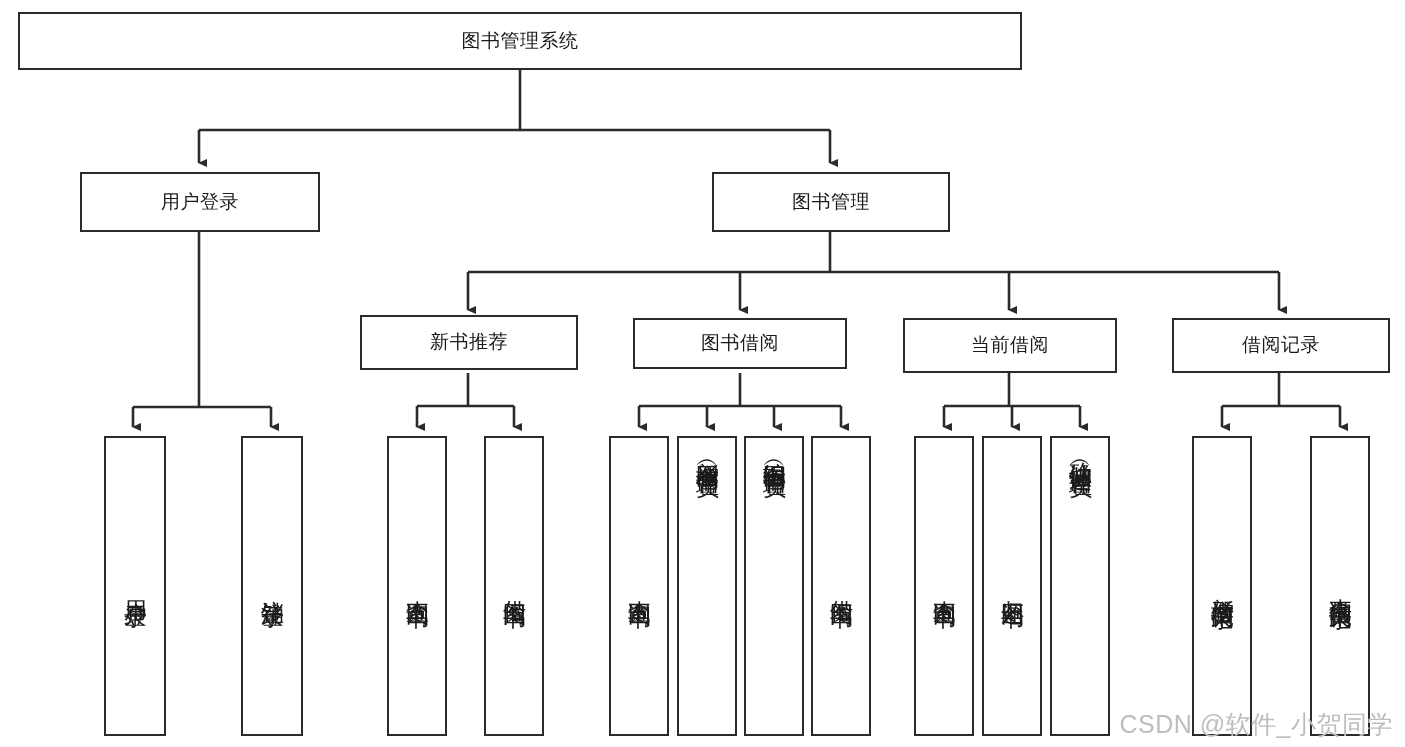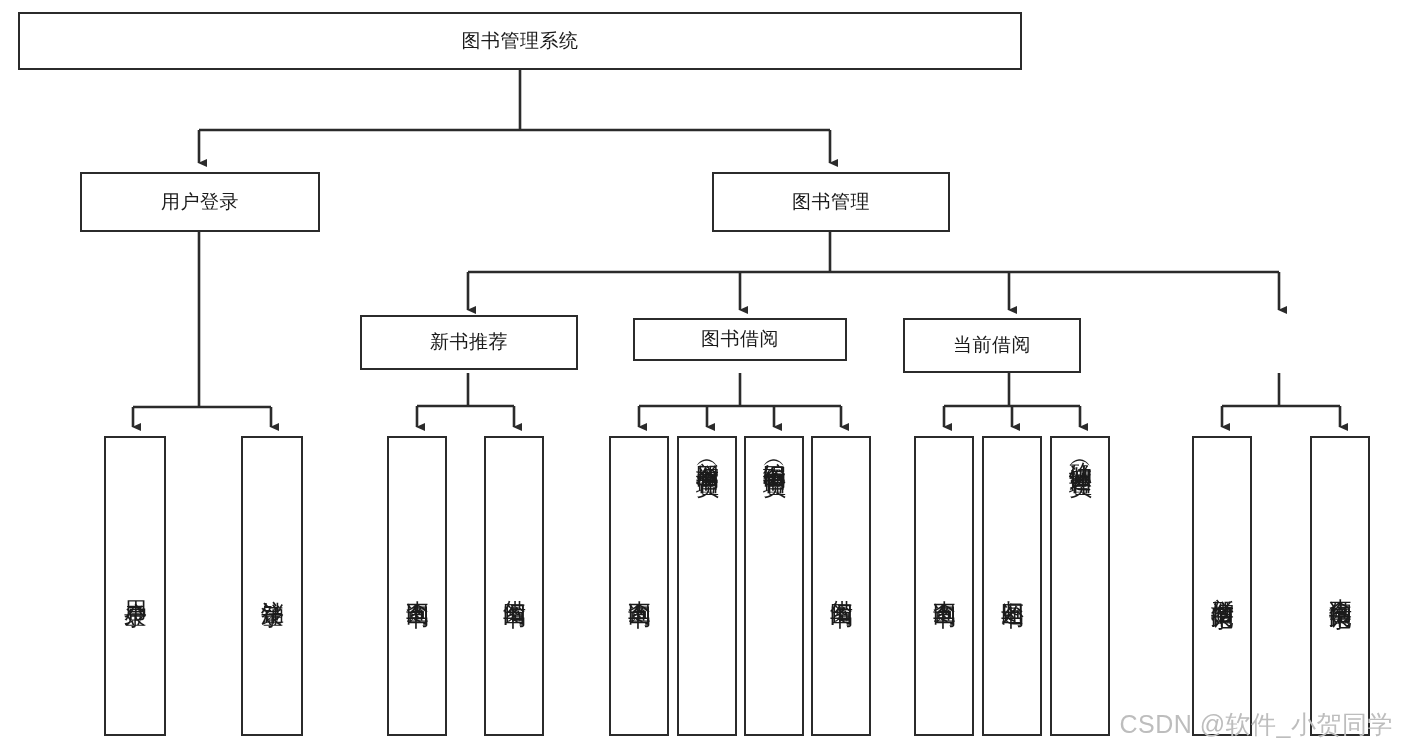--- a/index.html
+++ b/index.html
@@ -135,25 +135,28 @@
   <div class="node horiz" style="left:80px; top:172px; width:240px; height:60px;">
     <span class="label">用户登录</span>
   </div>
   <div class="node horiz" style="left:712px; top:172px; width:238px; height:60px;">
     <span class="label">图书管理</span>
   </div>
 
   <div class="node horiz" style="left:360px; top:315px; width:218px; height:55px;">
     <span class="label">新书推荐</span>
   </div>
-  <div class="node horiz" style="left:633px; top:318px; width:214px; height:43px;">
+  <div class="node horiz" style="left:633px; top:318px; width:214px; height:51px;">
     <span class="label">图书借阅</span>
   </div>
-  <div class="node horiz" style="left:903px; top:318px; width:178px; height:55px;">
+  <div class="node horiz" style="left:903px; top:318px; width:214px; height:55px;">
     <span class="label">当前借阅</span>
+  </div>
+  <div class="node horiz" style="left:1172px; top:318px; width:218px; height:55px;">
+    <span class="label">借阅记录</span>
   </div>
 
   <div class="node vert centered" style="left:104px; top:436px; width:62px; height:300px;">
     <span class="label">用户登录</span>
   </div>
   <div class="node vert centered" style="left:241px; top:436px; width:62px; height:300px;">
     <span class="label">注销登录</span>
   </div>
 
   <div class="node vert centered" style="left:387px; top:436px; width:60px; height:300px;">

